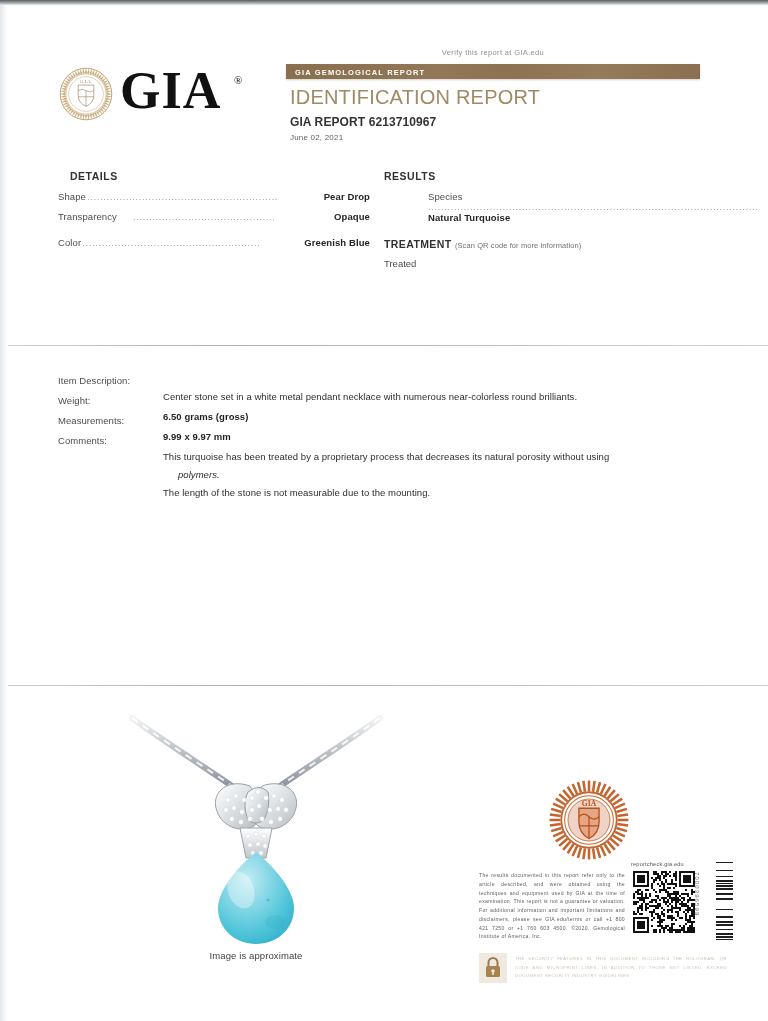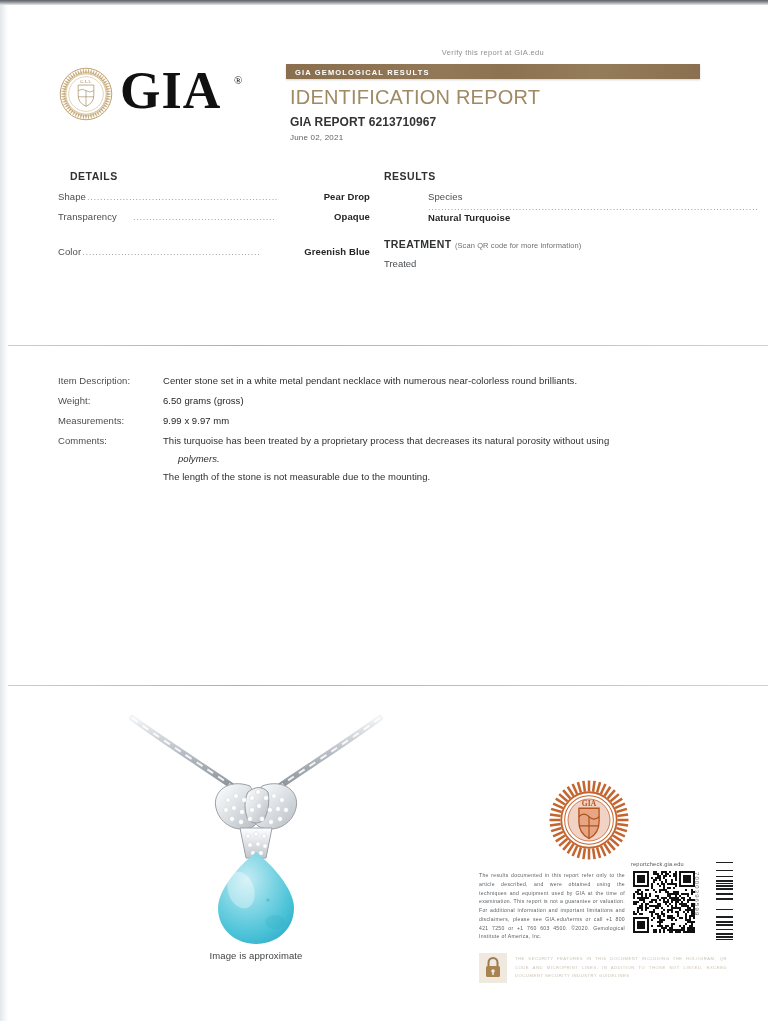--- a/index.html
+++ b/index.html
@@ -168,21 +168,21 @@
   }
   .spec-value {
     font-weight: bold;
     color: #232527;
     letter-spacing: 0.1px;
     margin-left: 44px;
   }
 
   .det-r1 { left: 58px; top: 191px; width: 312px; }
   .det-r2 { left: 58px; top: 211px; width: 312px; gap: 15px; }
-  .det-r3 { left: 58px; top: 246px; width: 312px; }
+  .det-r3 { left: 58px; top: 237px; width: 312px; }
   .res-r1 { left: 384px; top: 191px; width: 312px; flex-direction: column; }
 
   .treatment-heading {
     position: absolute;
     left: 384px;
     top: 238px;
     font-size: 10.5px;
     font-weight: bold;
     letter-spacing: 0.4px;
     color: #2f3133;
@@ -206,22 +206,23 @@
     position: absolute;
     font-size: 9.5px;
     color: #4a4d50;
     letter-spacing: 0.05px;
   }
   .desc-value {
     position: absolute;
     font-size: 9.5px;
     color: #2c2e30;
     letter-spacing: 0.05px;
-  }
-  .desc-value.bold { font-weight: normal; color: #1d1f21; }
+    margin-top: 16px;
+  }
+  .desc-value.bold { font-weight: bold; color: #1d1f21; }
 
   .dl1 { left: 58px; top: 375px; }
   .dv1 { left: 163px; top: 375px; }
   .dl2 { left: 58px; top: 395px; }
   .dv2 { left: 163px; top: 395px; }
   .dl3 { left: 58px; top: 415px; }
   .dv3 { left: 163px; top: 415px; }
   .dl4 { left: 58px; top: 435px; }
   .dv4 { left: 163px; top: 435px; width: 540px; }
   .dv5 { left: 178px; top: 453px; font-style: italic; }
@@ -416,21 +417,21 @@
         <text x="50" y="31" font-family="Liberation Serif, serif" font-size="8" fill="#9d855d" text-anchor="middle">G.I.A.</text>
       </g>
     </svg>
     <span class="gia-wordmark">GIA</span>
     <span class="gia-reg">®</span>
   </div>
 
   <div class="verify-line">Verify this report at GIA.edu</div>
 
   <div class="brown-bar">
-    <span class="brown-bar-label">GIA GEMOLOGICAL RESULTS</span>
+    <span class="brown-bar-label">GIA GEMOLOGICAL REPORT</span>
   </div>
 
   <div class="id-report-title">IDENTIFICATION REPORT</div>
   <div class="report-number">GIA REPORT 6213710967</div>
   <div class="report-date">June 02, 2021</div>
 
   <div class="col-heading details-heading">DETAILS</div>
 
   <div class="spec-row det-r1">
     <span class="spec-label">Shape</span>

